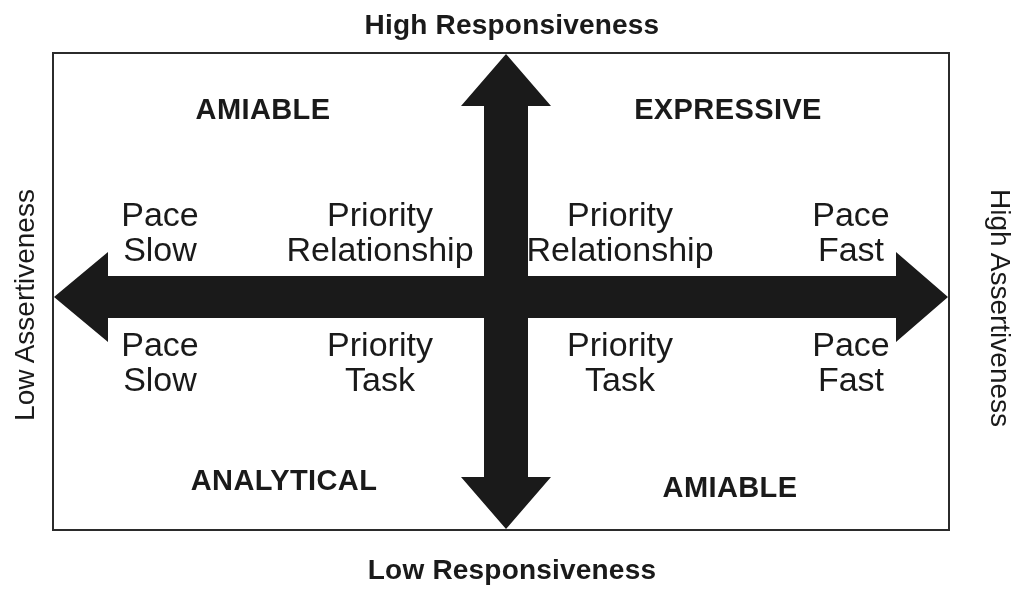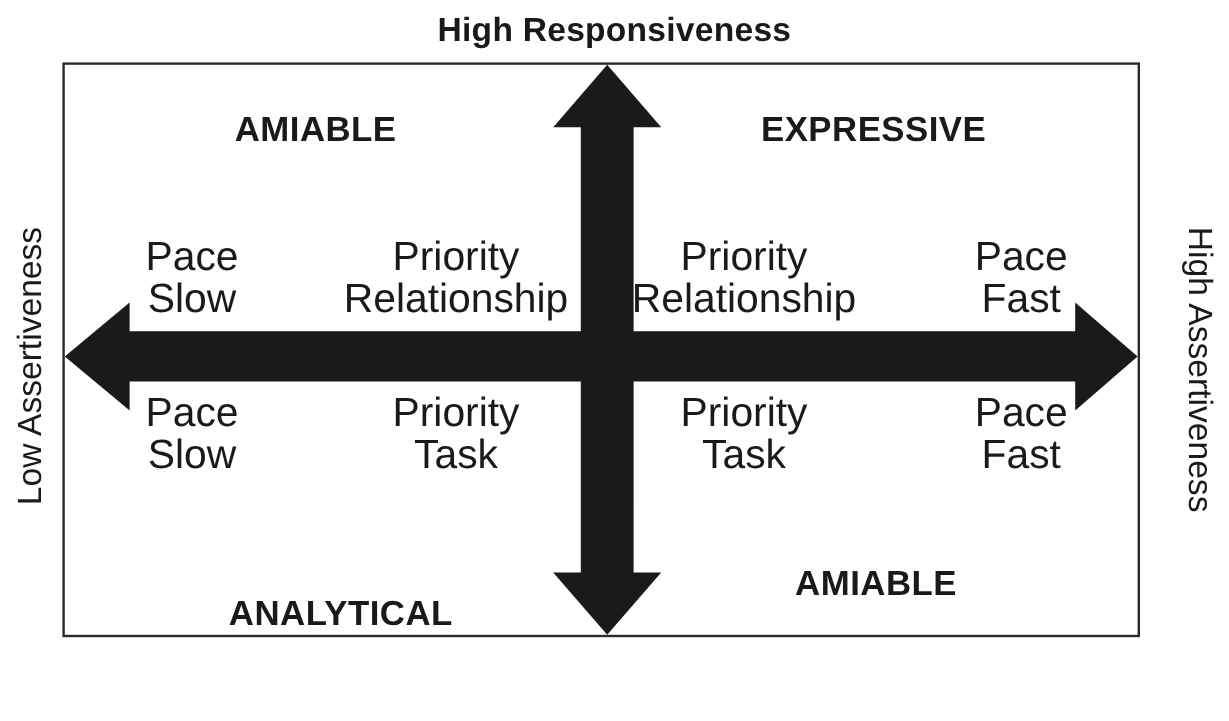--- a/index.html
+++ b/index.html
@@ -83,20 +83,21 @@
 <div id="stage">
 
   <div class="frame"></div>
 
   <svg class="arrows" width="1024" height="601" viewBox="0 0 1024 601" aria-hidden="true">
     <polygon points="506,54 461,106 484,106 484,477 461,477 506,529 551,477 528,477 528,106 551,106"></polygon>
     <polygon points="54,297 108,252 108,276 896,276 896,252 948,297 896,342 896,318 108,318 108,342"></polygon>
   </svg>
 
   <div class="axis-title top">High Responsiveness</div>
+  <div class="axis-title bottom">Low Responsiveness</div>
   <div class="side-label left">Low Assertiveness</div>
   <div class="side-label right">High Assertiveness</div>
 
   <div>
     <div class="center-point quad-title" style="left:263px; top:109px;">AMIABLE</div>
     <div class="center-point pair" style="left:160px; top:232px;">
       <div>Pace</div>
       <div>Slow</div>
     </div>
     <div class="center-point pair" style="left:380px; top:232px;">
@@ -111,21 +112,21 @@
       <div>Priority</div>
       <div>Relationship</div>
     </div>
     <div class="center-point pair" style="left:851px; top:232px;">
       <div>Pace</div>
       <div>Fast</div>
     </div>
   </div>
 
   <div>
-    <div class="center-point quad-title" style="left:284px; top:512px;">ANALYTICAL</div>
+    <div class="center-point quad-title" style="left:284px; top:480px;">ANALYTICAL</div>
     <div class="center-point pair" style="left:160px; top:362px;">
       <div>Pace</div>
       <div>Slow</div>
     </div>
     <div class="center-point pair" style="left:380px; top:362px;">
       <div>Priority</div>
       <div>Task</div>
     </div>
   </div>
 

